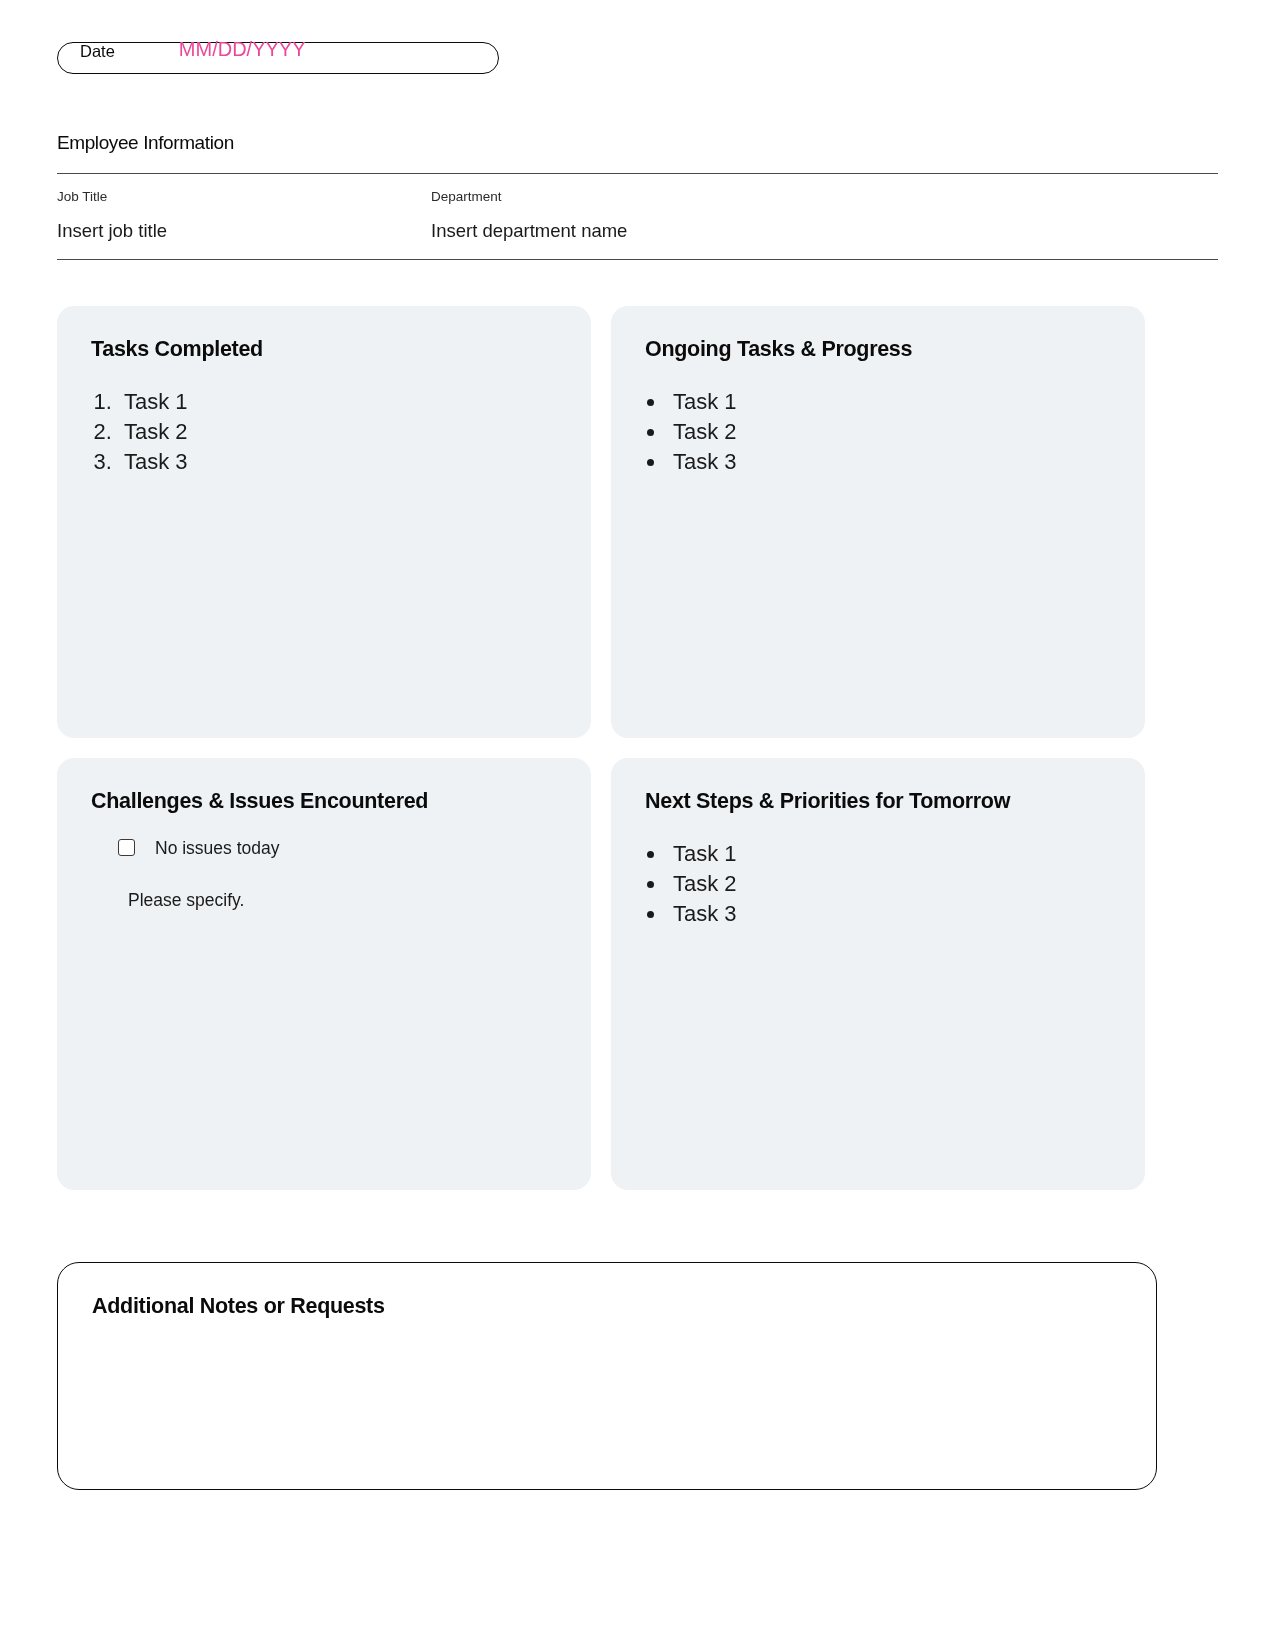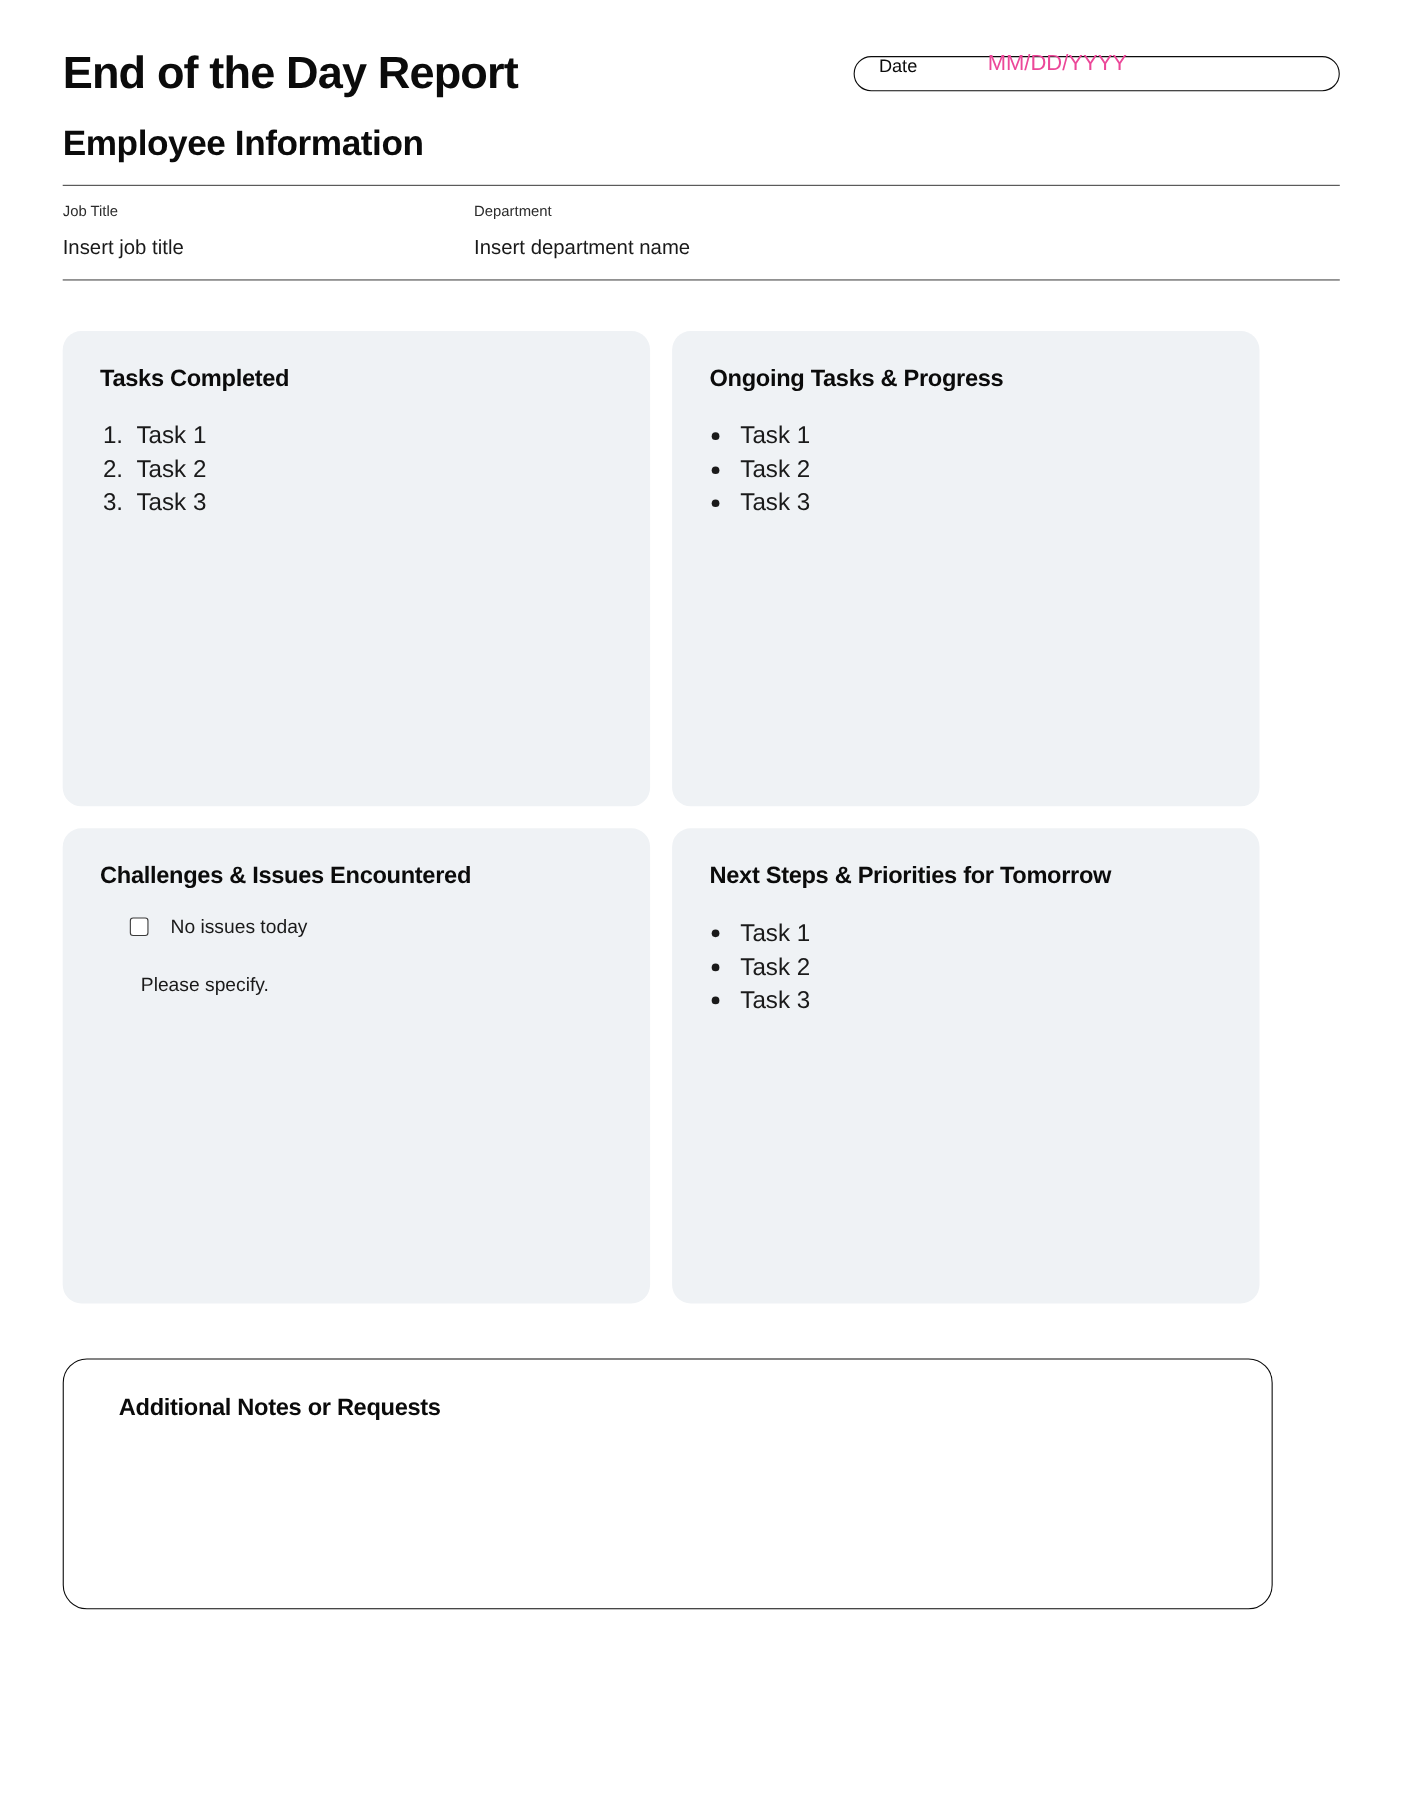--- a/index.html
+++ b/index.html
@@ -53,25 +53,25 @@
     margin-right: 44px;
   }
   .date-value {
     font-size: 20px;
     color: #ec4899;
     margin-left: 20px;
   }
 
   
   .section-title {
-    font-size: 32px;
-    font-weight: 700;
+    font-size: 19px;
+    font-weight: 400;
     letter-spacing: -0.4px;
     color: #0b0b0b;
-    margin: 20px 0 0 0;
+    margin: 58px 0 0 0;
     line-height: 1.2;
   }
   .emp-table {
     margin-top: 18px;
     border-top: 1.4px solid #4a4a4a;
     border-bottom: 1.4px solid #4a4a4a;
     display: flex;
     padding: 14px 0 16px 0;
   }
   .emp-col {
@@ -156,44 +156,43 @@
   }
   .specify-text {
     font-size: 17.5px;
     color: #1a1a1a;
     margin: 30px 0 0 37px;
     line-height: 1.3;
   }
 
   
   .notes-box {
-    margin-top: 50px;
+    margin-top: 72px;
     width: 1100px;
     height: 228px;
     box-sizing: border-box;
     border: 1.8px solid #0b0b0b;
     border-radius: 22px;
-    padding: 30px 50px;
+    padding: 30px 34px;
   }
   .notes-title {
     font-size: 21.5px;
     font-weight: 700;
     letter-spacing: -0.3px;
     color: #0b0b0b;
     margin: 0;
     line-height: 1.25;
   }
 </style>
 </head>
 <body>
 
 <div class="page">
 
   <div class="header">
-    <h1 class="report-title">End of the Day Report</h1>
     <div class="date-field">
       <span class="date-label">Date</span>
       <span class="date-value">MM/DD/YYYY</span>
     </div>
   </div>
 
   <h2 class="section-title">Employee Information</h2>
   <div class="emp-table">
     <div class="emp-col col-2">
       <div class="emp-label">Job Title</div>

